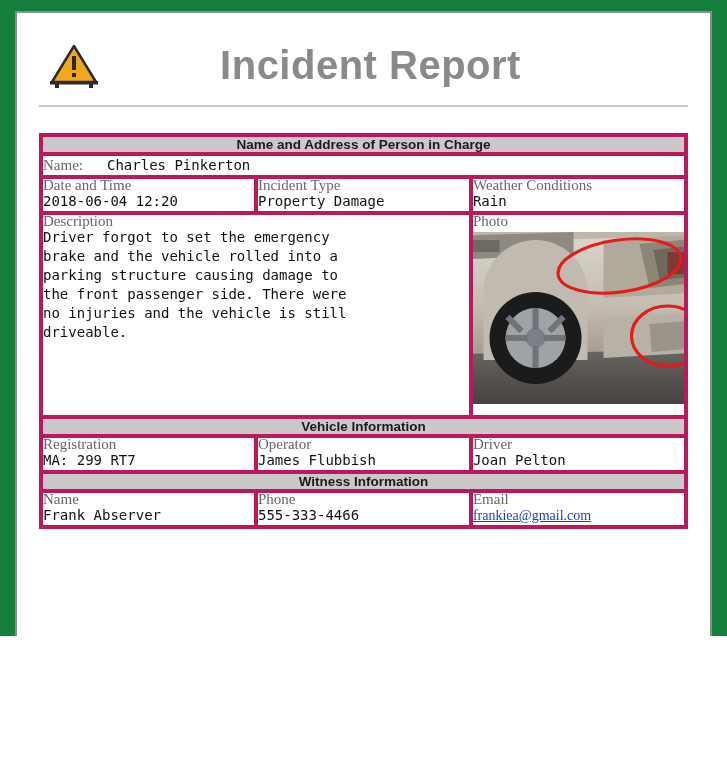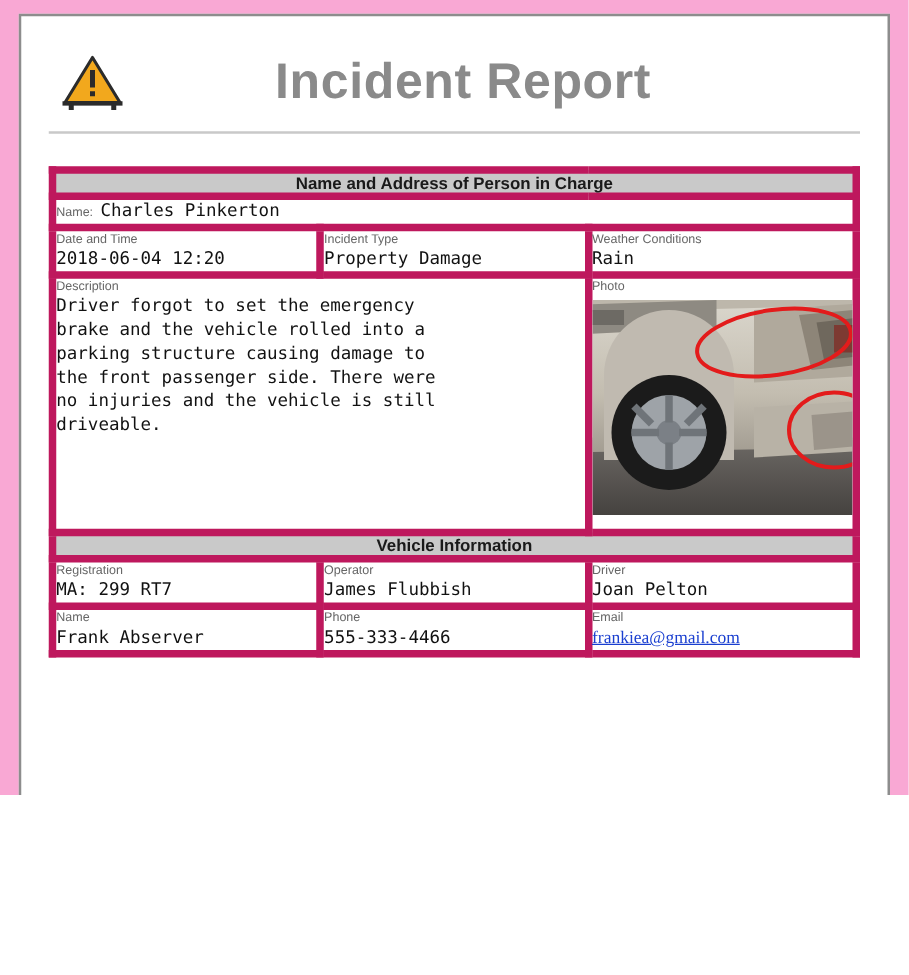--- a/index.html
+++ b/index.html
@@ -6,21 +6,21 @@
     margin: 0;
     padding: 0;
     background: #ffffff;
     font-family: "Liberation Sans", sans-serif;
   }
   #page {
     position: relative;
     width: 727px;
     height: 636px;
     box-sizing: border-box;
-    background: #f9a8d4;
+    background: #15803d;
     overflow: hidden;
   }
   .doc-frame {
     position: absolute;
     left: 15px;
     top: 11px;
     width: 697px;
     height: 758px;
     box-sizing: border-box;
     border: 2px solid #8d8d8d;
@@ -52,57 +52,58 @@
     padding-right: 60px;
   }
   
   .report {
     margin-top: 26px;
     width: 100%;
     border-collapse: collapse;
     table-layout: fixed;
   }
   .report td, .report th {
-    border: 6px solid #be185d;
+    border: 4px solid #be185d;
     vertical-align: top;
     padding: 0;
   }
   .section-head {
     background: #c9c9c9;
     text-align: center;
     font-size: 13.5px;
     font-weight: bold;
     color: #1a1a1a;
     padding: 7px 4px;
     border: 1px solid #8d8d8d;
   }
   .cell {
     padding: 6px 9px 8px 9px;
     min-height: 26px;
   }
   .field-label {
-    font-size: 10px;
+    font-size: 15px;
     color: #666666;
     display: block;
     line-height: 13px;
+    font-family: Liberation Serif, serif;
   }
   .field-value {
     font-family: "DejaVu Sans Mono", monospace;
     font-size: 14px;
     color: #111111;
     line-height: 19px;
     display: block;
     white-space: pre-wrap;
   }
   .inline-row .field-label {
     display: inline;
   }
   .inline-row .field-value {
     display: inline;
-    margin-left: 6px;
+    margin-left: 24px;
   }
   .inline-cell {
     padding: 7px 9px 9px 9px;
   }
   .desc-cell {
     height: 200px;
   }
   .photo-cell {
     width: 262px;
     padding: 6px 9px 9px 9px;
@@ -252,20 +253,23 @@
           <span class="field-label">Operator</span>
           <span class="field-value">James Flubbish</span>
         </td>
         <td class="cell">
           <span class="field-label">Driver</span>
           <span class="field-value">Joan Pelton</span>
         </td>
       </tr>
 
       <tr>
+        <td colspan="3" class="section-head">Witness Information</td>
+      </tr>
+      <tr>
         <td class="cell">
           <span class="field-label">Name</span>
           <span class="field-value">Frank Abserver</span>
         </td>
         <td class="cell">
           <span class="field-label">Phone</span>
           <span class="field-value">555-333-4466</span>
         </td>
         <td class="cell">
           <span class="field-label">Email</span>

